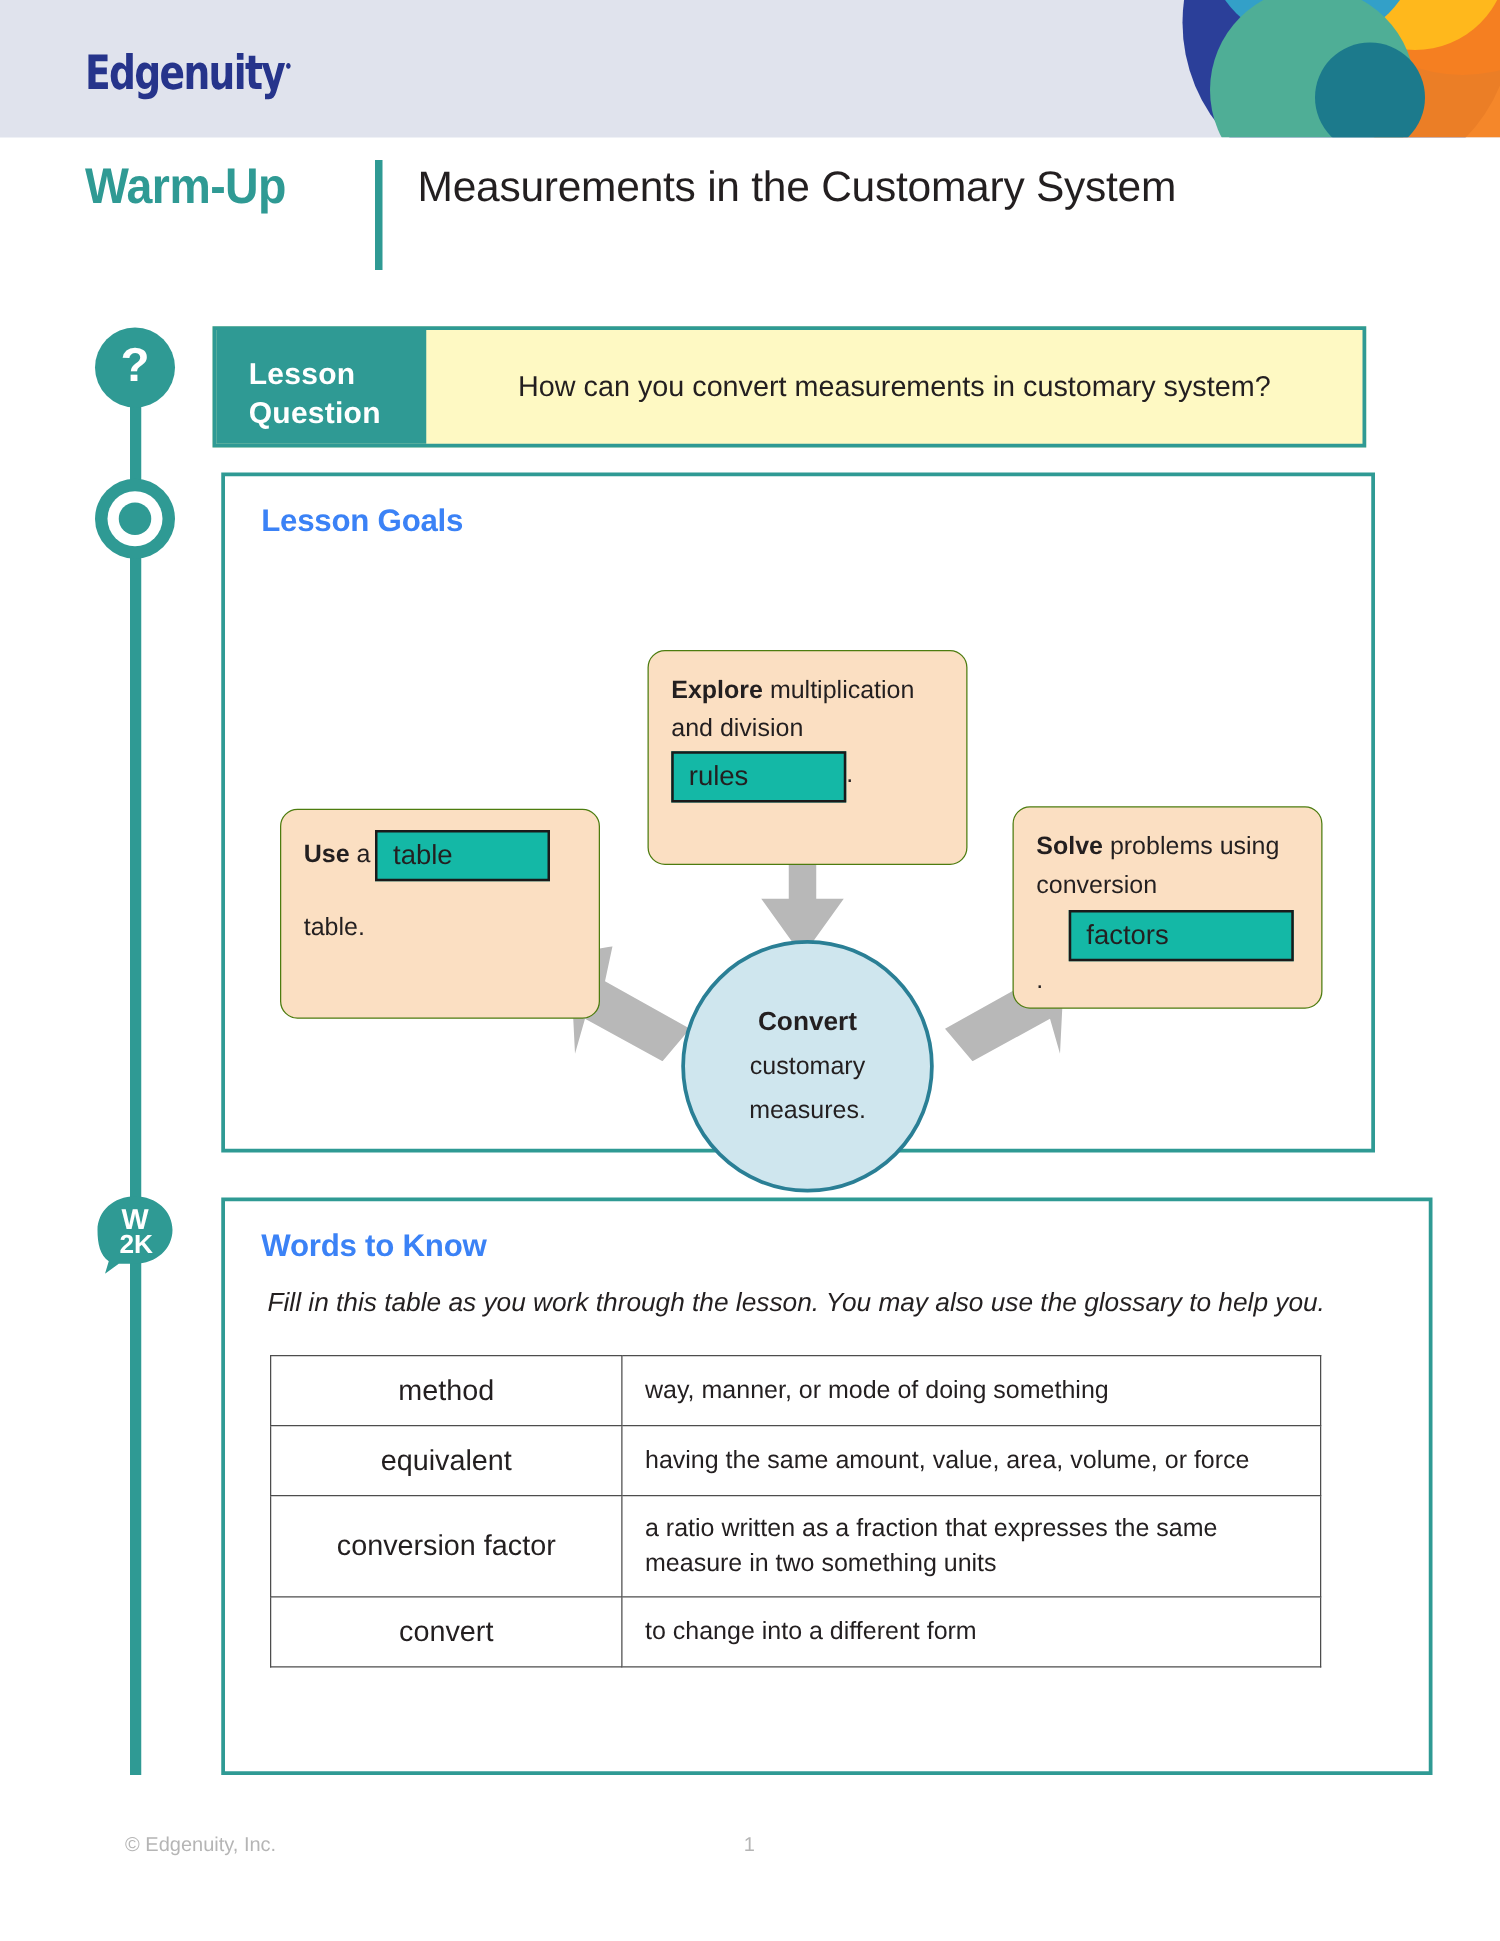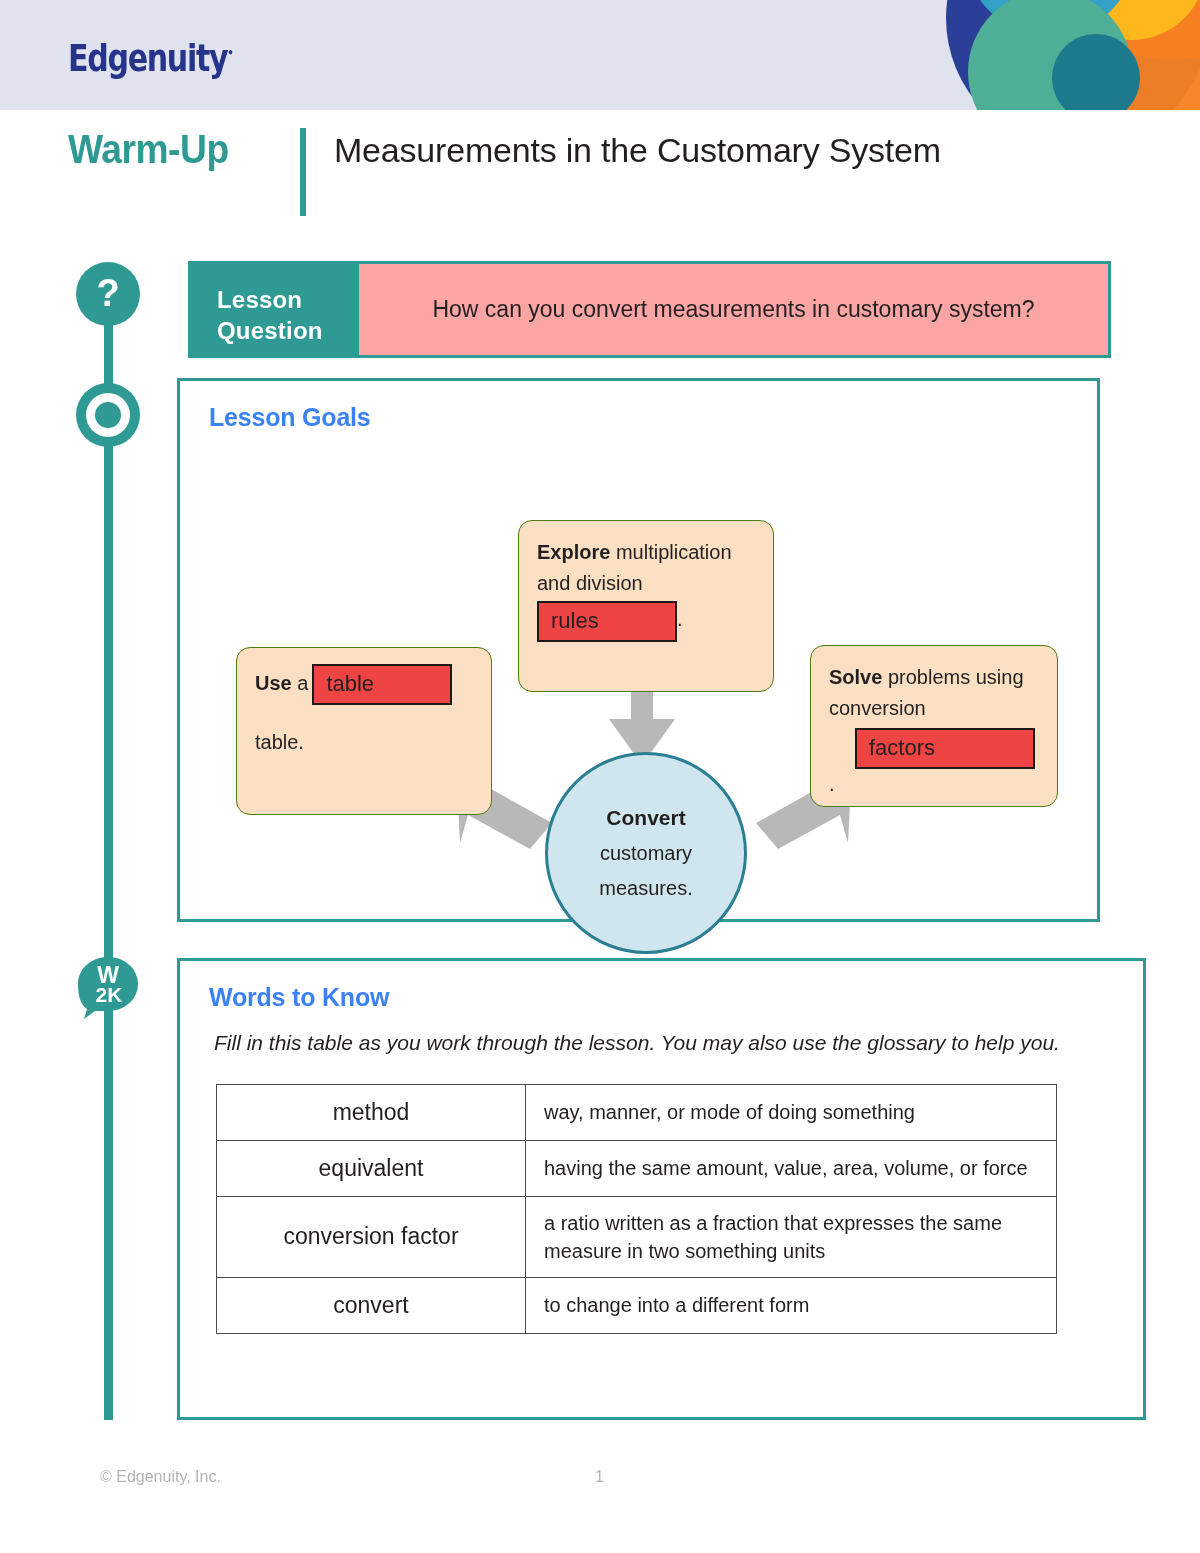--- a/index.html
+++ b/index.html
@@ -139,28 +139,28 @@
     background: #2f9a94;
   }
   .icon-w2k {
     top: 955px;
     width: 64px; height: 64px;
   }
 
   
   .lq-wrap {
     position: absolute;
-    left: 188px;
+    left: 170px;
     top: 261px;
     width: 923px;
     height: 97px;
     border: 3px solid #2f9a94;
     box-sizing: border-box;
     display: flex;
-    background: #fca5a5;
+    background: #fef9c3;
   }
   .lq-label {
     width: 168px;
     min-width: 168px;
     background: #2f9a94;
     color: #ffffff;
     font-size: 24px;
     font-weight: bold;
     line-height: 1.3;
     padding: 20px 0 0 26px;
@@ -205,26 +205,26 @@
     border-radius: 14px;
     box-sizing: border-box;
     padding: 16px 18px 10px 18px;
     font-size: 20px;
     line-height: 1.55;
     color: #231f20;
     z-index: 3;
   }
   .gbox b { font-weight: bold; }
   .gbox-explore { left: 338px; top: 88px; width: 256px; height: 172px; }
-  .gbox-use     { left: 56px;  top: 215px; width: 256px; height: 168px; }
+  .gbox-use     { left: 44px;  top: 215px; width: 256px; height: 168px; }
   .gbox-solve   { left: 630px; top: 213px; width: 248px; height: 162px; }
 
   .blank {
     display: inline-block;
-    background: #ef4444;
+    background: #14b8a6;
     border: 2px solid #1a1a1a;
     box-sizing: border-box;
     vertical-align: middle;
     font-size: 22px;
     color: #231f20;
     text-align: left;
     padding: 4px 10px 5px 12px;
     line-height: 1.25;
   }
   .blank-rules   { width: 140px; margin-top: 2px; }
@@ -273,21 +273,21 @@
   }
   .wtk-table td {
     border: 1px solid #4d4d4d;
     vertical-align: middle;
     color: #231f20;
   }
   .wtk-table td.term {
     width: 268px;
     text-align: center;
     font-size: 23px;
-    padding: 14px 20px;
+    padding: 14px 6px;
   }
   .wtk-table td.defn {
     font-size: 20px;
     line-height: 1.4;
     padding: 12px 14px 12px 18px;
   }
 
   
   .footer {
     position: absolute;

